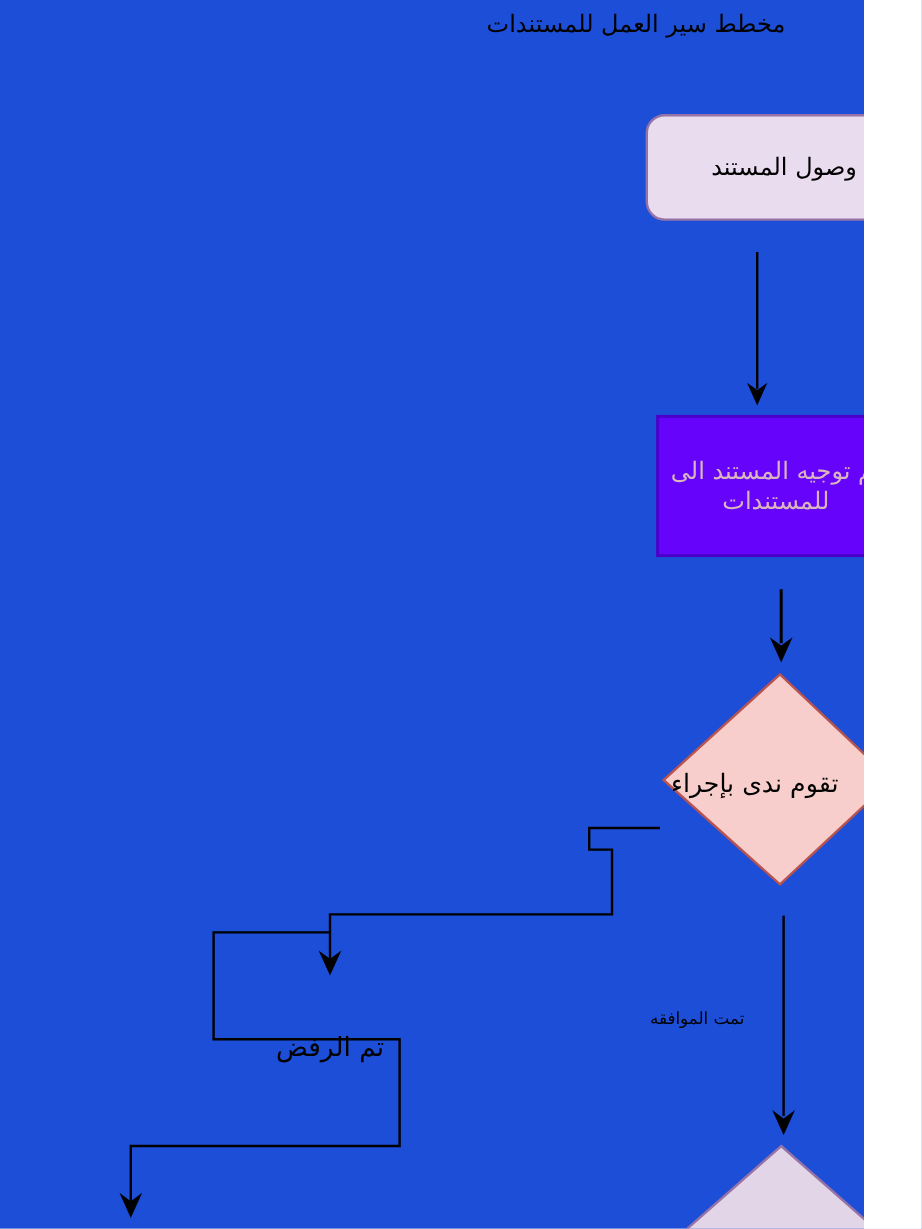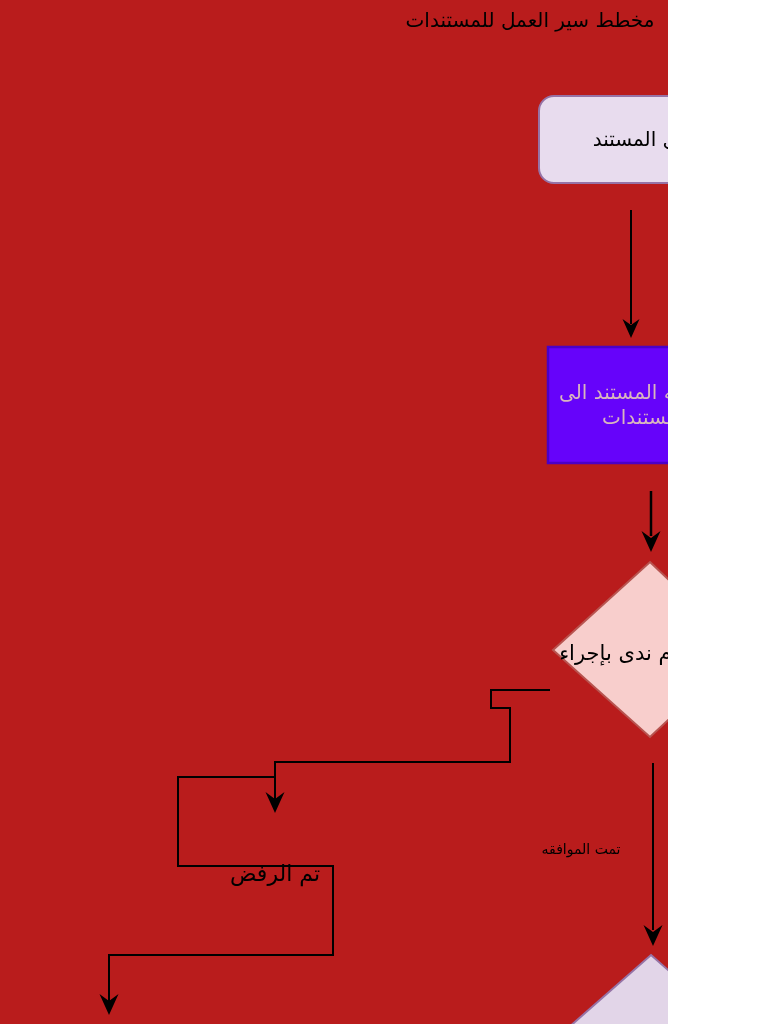--- a/index.html
+++ b/index.html
@@ -3,23 +3,23 @@
 <meta charset="utf-8">
 <style>
   html, body {
     margin: 0;
     padding: 0;
     background: #ffffff;
     font-family: "DejaVu Sans", sans-serif;
   }
   #stage {
     position: relative;
-    width: 668px;
+    width: 720px;
     height: 1024px;
-    background: #b91c1c;
+    background: #1d4ed8;
     overflow: hidden;
   }
   #canvas {
     position: absolute;
     left: 0; top: 0;
     width: 768px; height: 1024px;
   }
   .label {
     position: absolute;
     direction: rtl;

